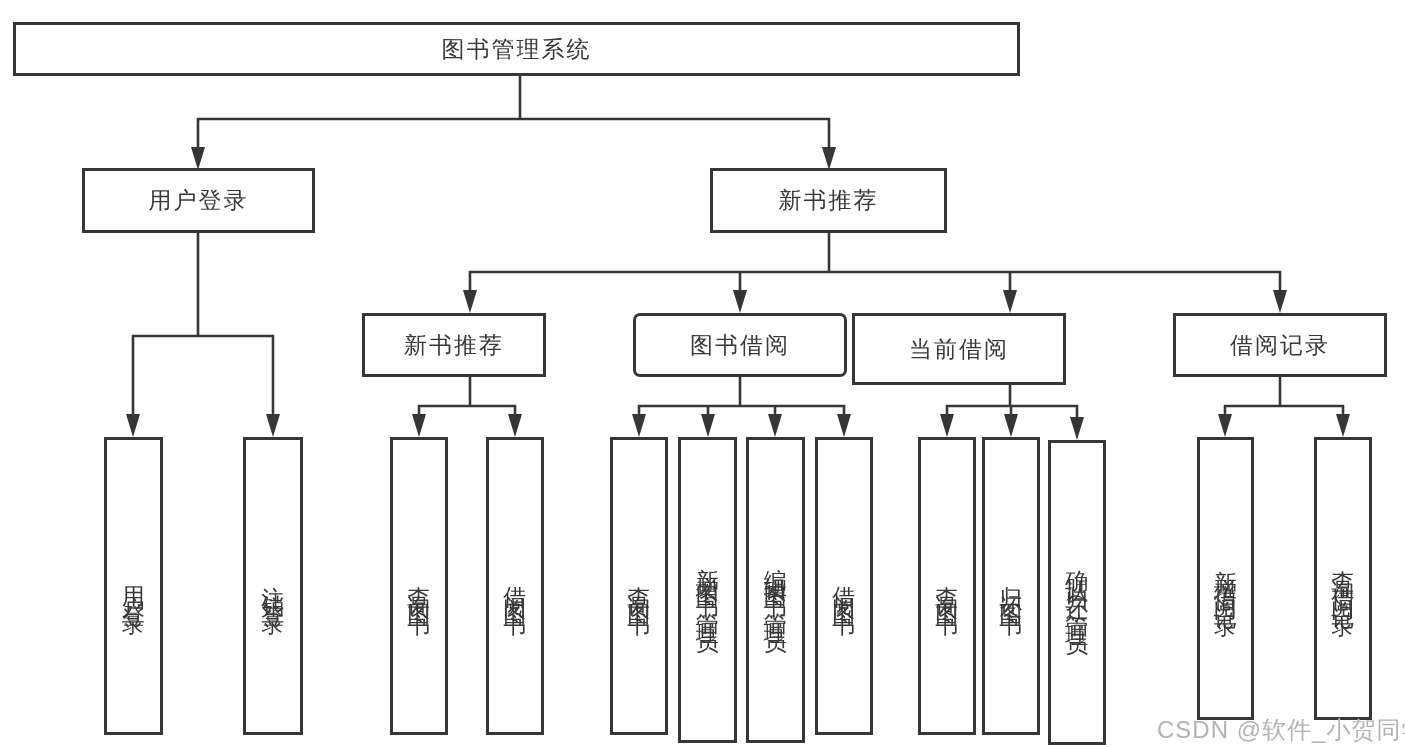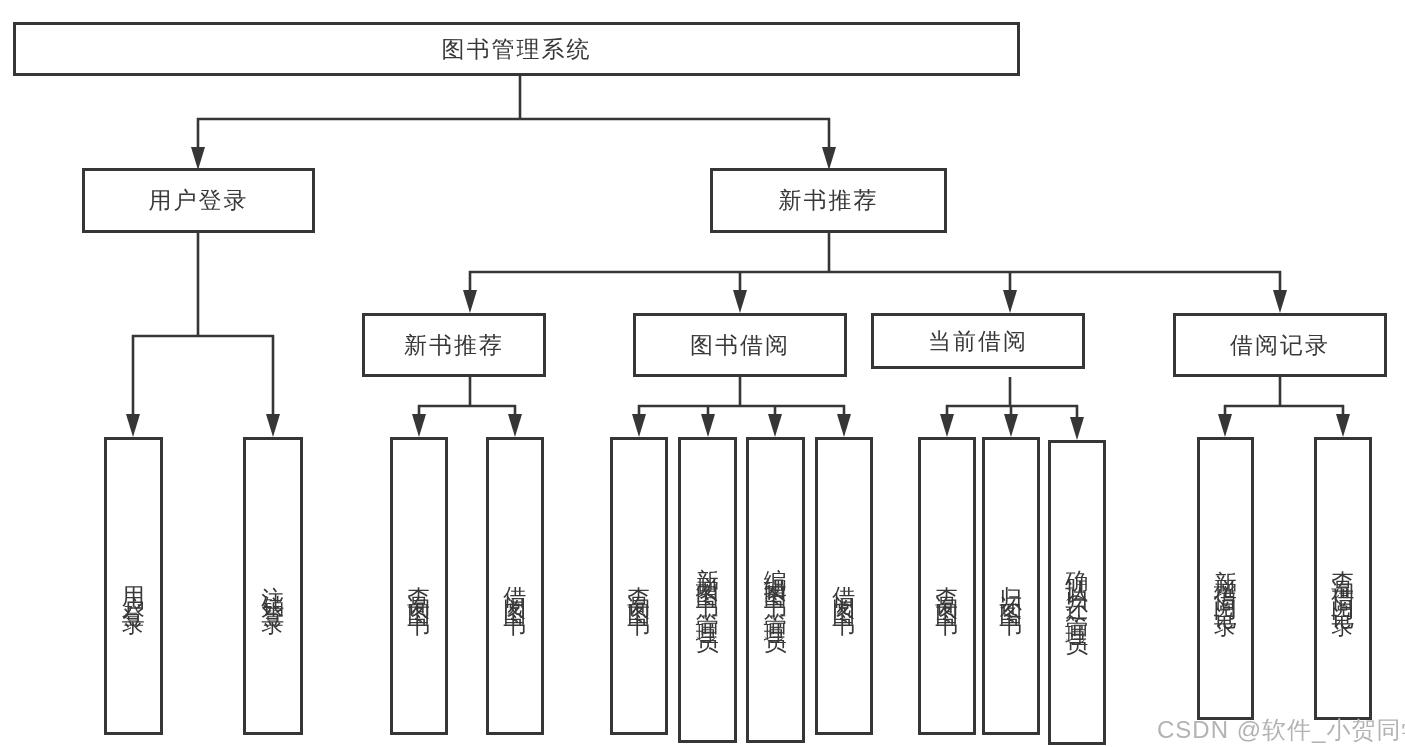--- a/index.html
+++ b/index.html
@@ -14,22 +14,22 @@
   }
   .hlabel{font-size:23px;letter-spacing:2px;white-space:nowrap;}
   .vlabel{writing-mode:vertical-rl;font-size:23px;letter-spacing:9px;line-height:1.15;}
   
   .b-root{left:13px;top:14px;width:1007px;height:54px;margin-top:8px;}
   
   .b-user-login{left:82px;top:168px;width:233px;height:65px;}
   .b-book-mgmt{left:710px;top:168px;width:237px;height:65px;}
   
   .b-new-book{left:362px;top:313px;width:184px;height:64px;}
-  .b-book-borrow{left:633px;top:313px;width:214px;height:64px;}
-  .b-current-borrow{left:871px;top:313px;width:214px;height:56px;text-align:center;}
+  .b-book-borrow{left:633px;top:313px;width:214px;height:64px;border-radius:7px;}
+  .b-current-borrow{left:852px;top:313px;width:214px;height:72px;text-align:center;}
   .b-borrow-records{left:1173px;top:313px;width:214px;height:64px;}
   
   .leaf{top:437px;height:298px;}
   .l-user-login{left:104px;width:59px;}
   .l-logout{left:243px;width:60px;}
   .l-query1{left:390px;width:58px;}
   .l-borrow1{left:486px;width:58px;}
   .l-query2{left:610px;width:58px;}
   .l-add-book{left:678px;width:59px;height:306px;}
   .l-edit-book{left:746px;width:59px;height:306px;}

